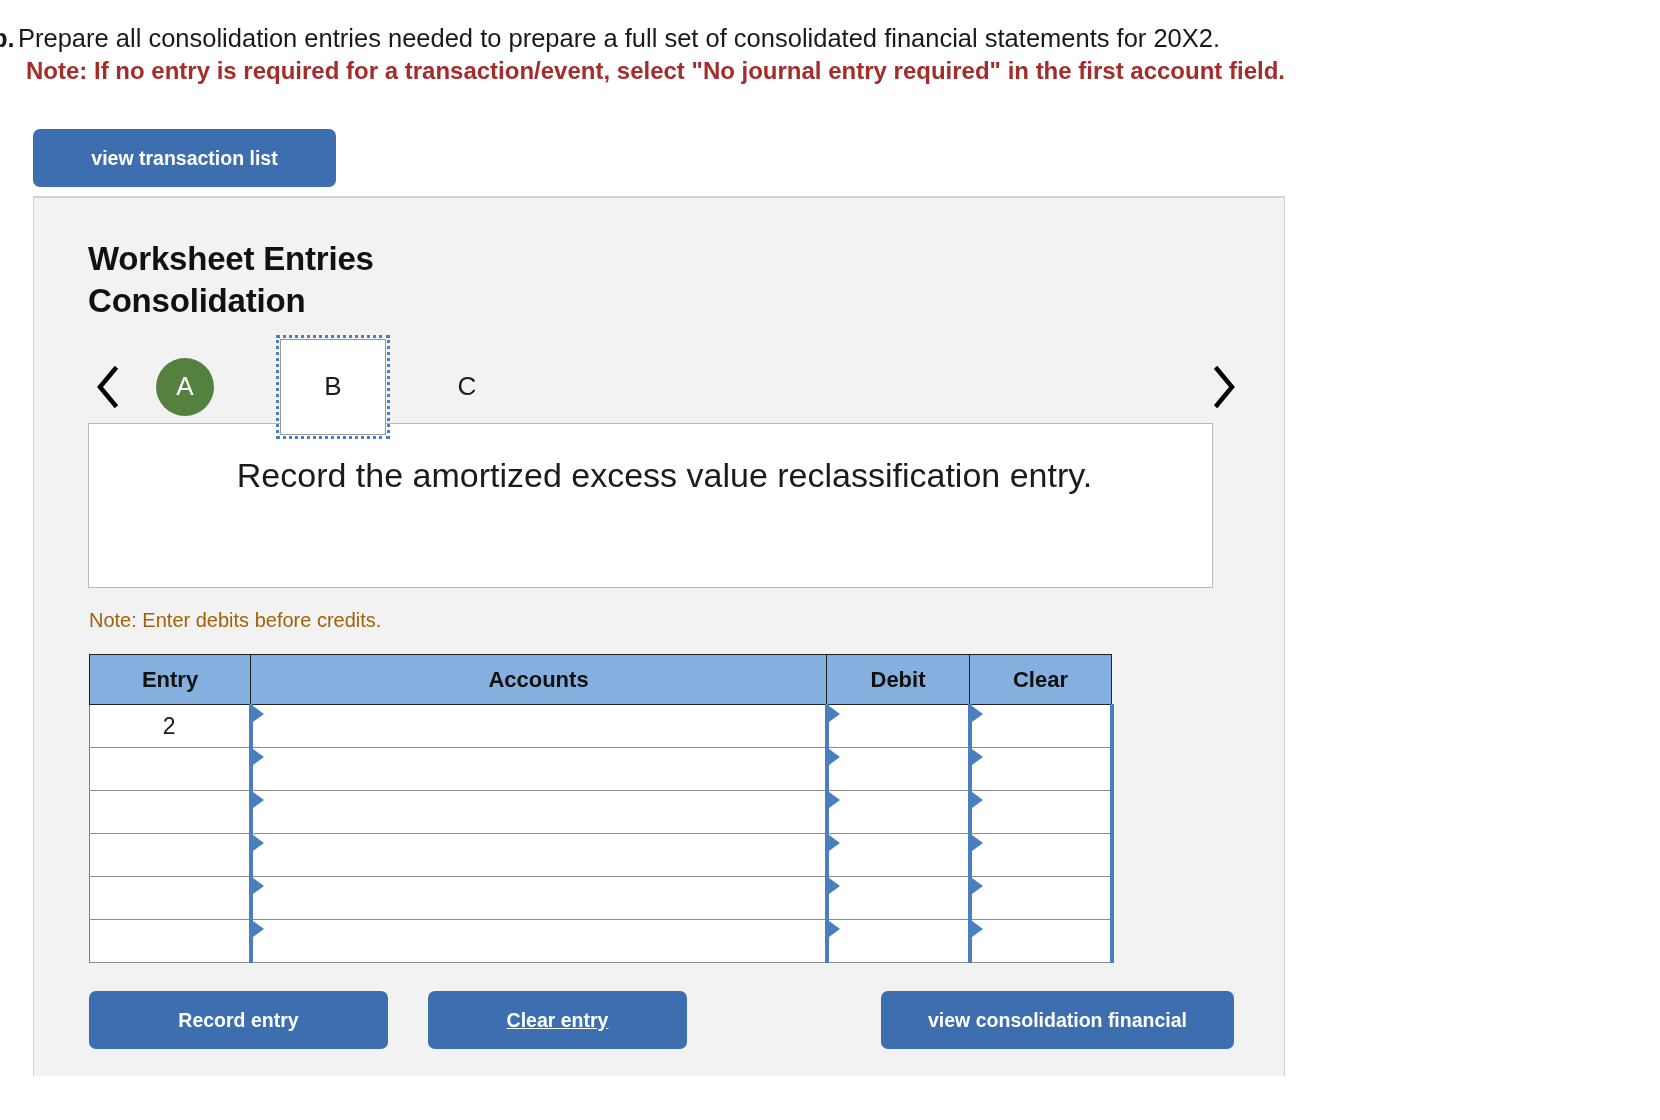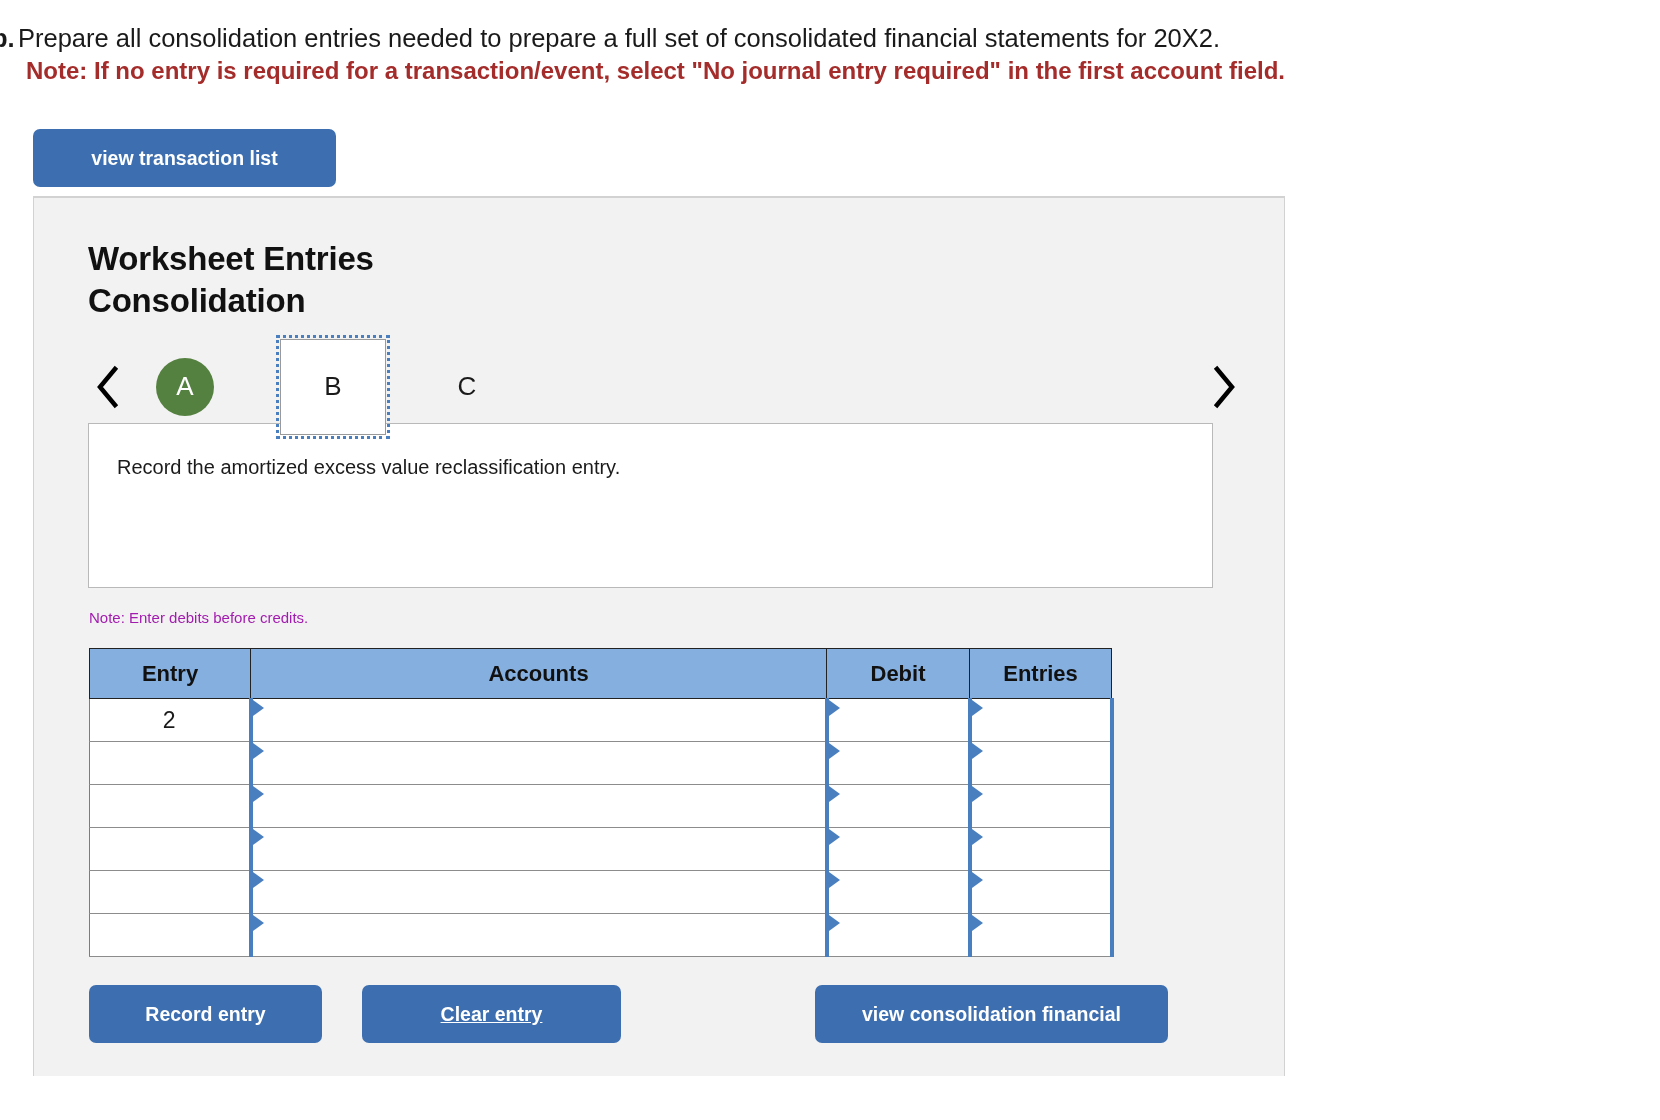--- a/index.html
+++ b/index.html
@@ -143,28 +143,29 @@
   .desc-box {
     margin: -6px 0 0 54px;
     width: 1125px;
     height: 165px;
     background: #ffffff;
     border: 1px solid #b9b9b9;
     position: relative;
     z-index: 1;
   }
   .desc-text {
-    font-size: 20px;
+    font-size: 34px;
     color: #1b1b1b;
     padding: 32px 0 0 28px;
+    text-align: center;
   }
 
   .note-debits {
-    font-size: 15px;
-    color: #a21caf;
+    font-size: 20px;
+    color: #a16207;
     margin: 21px 0 0 55px;
   }
 
   
   .jtable-wrap {
     margin: 22px 0 0 55px;
     width: 1022px;
   }
   table.jtable {
     border-collapse: collapse;
@@ -216,21 +217,21 @@
     border-bottom: 8px solid transparent;
     border-left: 11px solid #4a7fbf;
   }
 
   
   .footer-btns {
     margin: 28px 0 0 55px;
     display: flex;
     align-items: flex-start;
   }
-  .btn-record { width: 233px; margin-right: 40px; }
+  .btn-record { width: 299px; margin-right: 40px; }
   .btn-clear { width: 259px; margin-right: 194px; text-decoration: underline; }
   .btn-worksheet { width: 353px; }
 </style>
 </head>
 <body>
 
 <div class="prompt-block">
   <div class="prompt-line">
     <span class="prompt-letter">b.</span><span>Prepare all consolidation entries needed to prepare a full set of consolidated financial statements for 20X2.</span>
   </div>
@@ -280,21 +281,21 @@
 
   <div class="note-debits">Note: Enter debits before credits.</div>
 
   <div class="jtable-wrap">
     <table class="jtable">
       <thead>
         <tr>
           <th class="col-entry">Entry</th>
           <th class="col-accounts">Accounts</th>
           <th class="col-debit">Debit</th>
-          <th class="col-credit">Entries</th>
+          <th class="col-credit">Clear</th>
         </tr>
       </thead>
       <tbody>
         <tr>
           <td class="entry-cell">2</td>
           <td class="input-cell">
               <span class="sel-arrow"></span>
             </td>
           <td class="input-cell">
               <span class="sel-arrow"></span>

